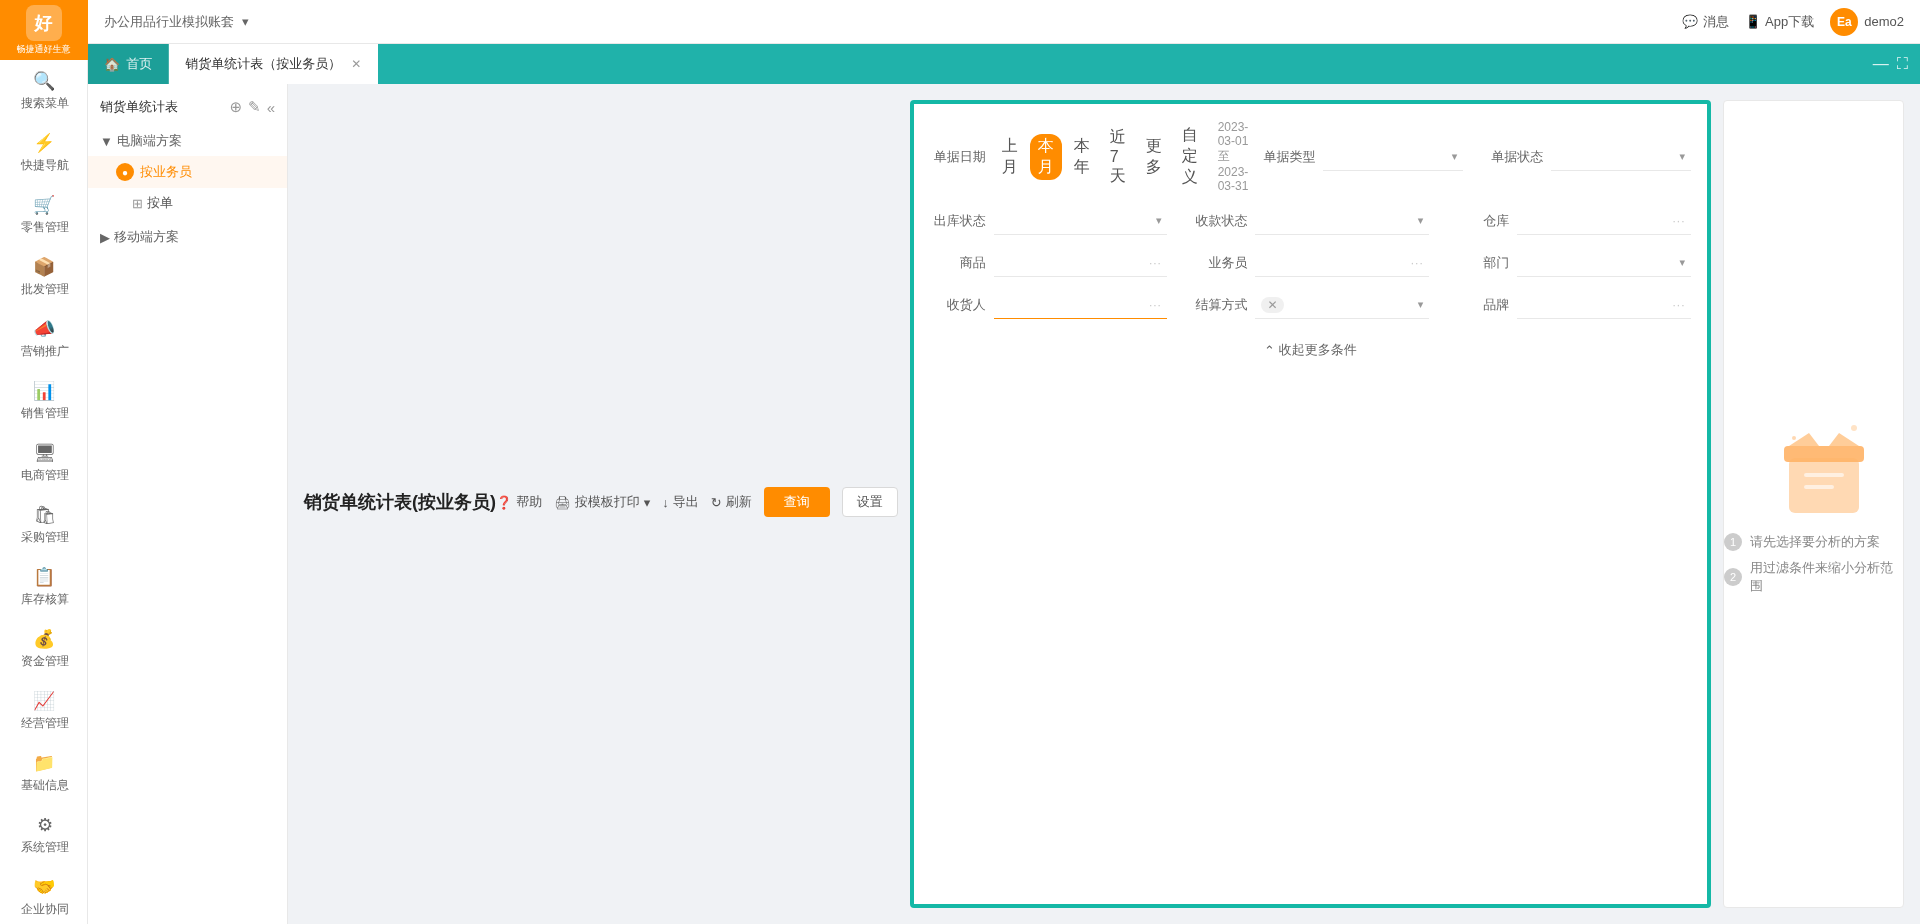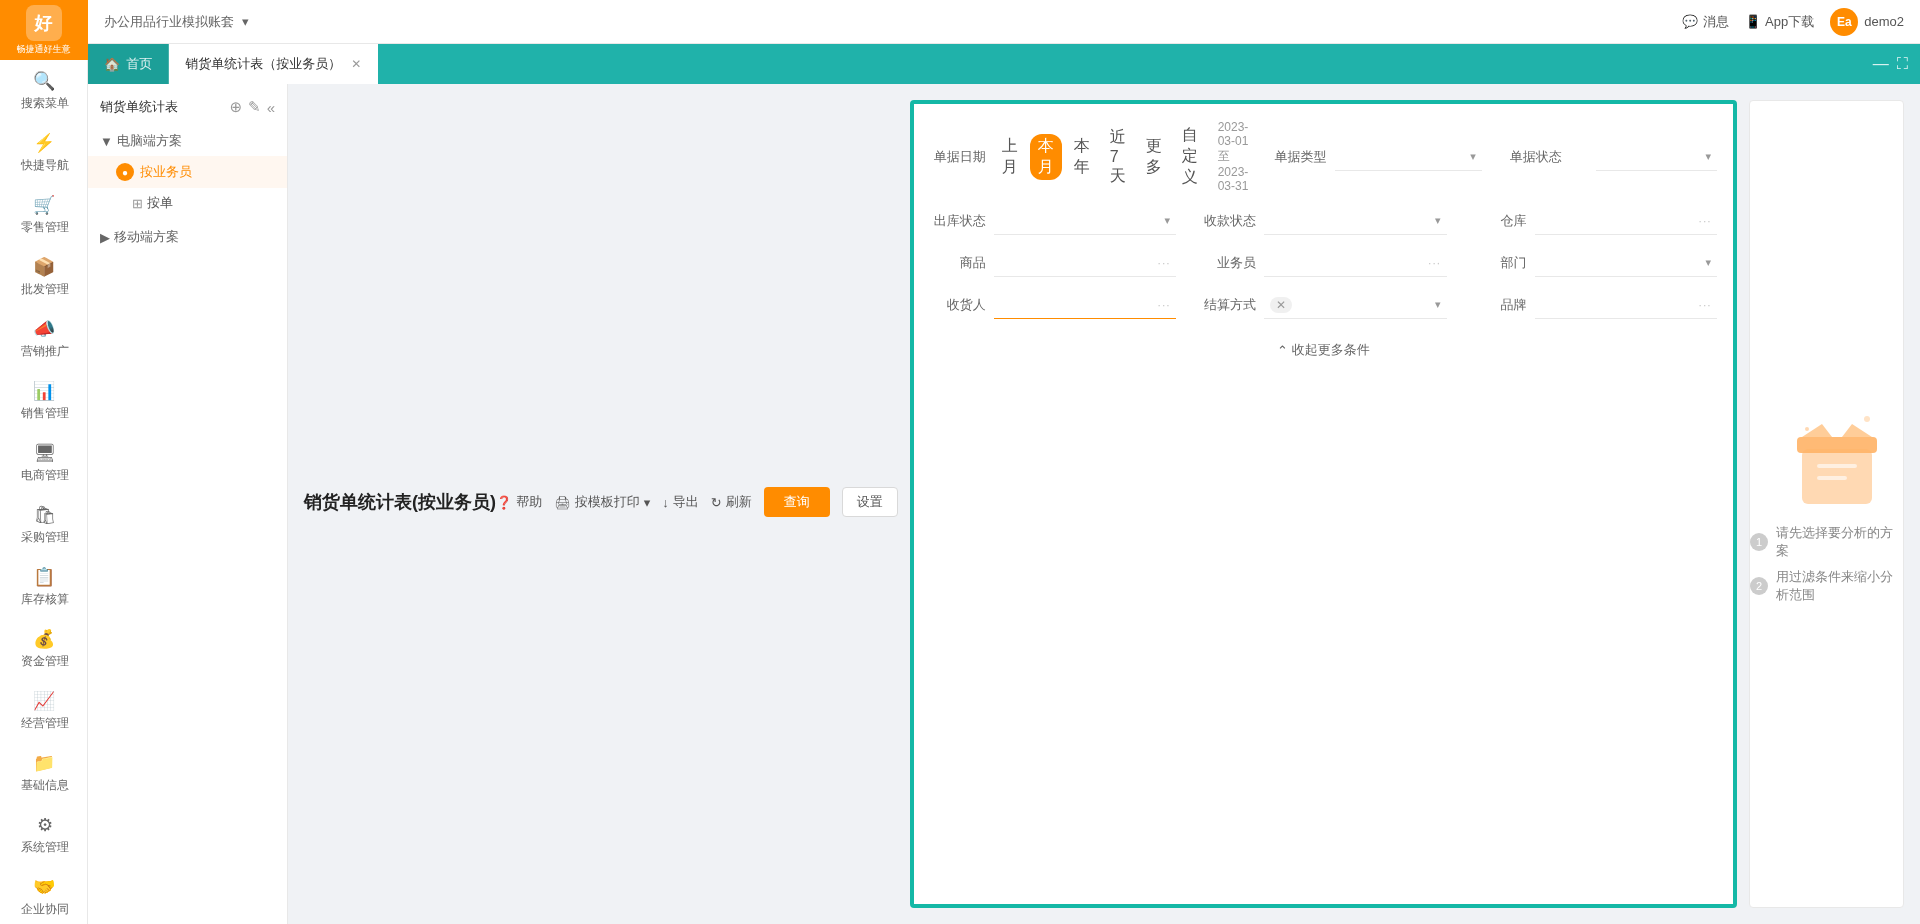--- a/index.html
+++ b/index.html
@@ -277,21 +277,21 @@
             </div>
           </div>
           <div class="filter-divider"></div>
           <div class="filter-item" style="flex:1;">
             <span class="filter-label">单据类型</span>
             <div class="filter-control">
               <span class="arrow">▾</span>
             </div>
           </div>
           <div class="filter-divider"></div>
-          <div class="filter-item" style="flex:1;gap:26px;">
+          <div class="filter-item" style="flex:1;">
             <span class="filter-label">单据状态</span>
             <div class="filter-control">
               <span class="arrow">▾</span>
             </div>
           </div>
         </div>
 
         <div class="filter-row">
           <div class="filter-item" style="flex:1;">
             <span class="filter-label">出库状态</span>

